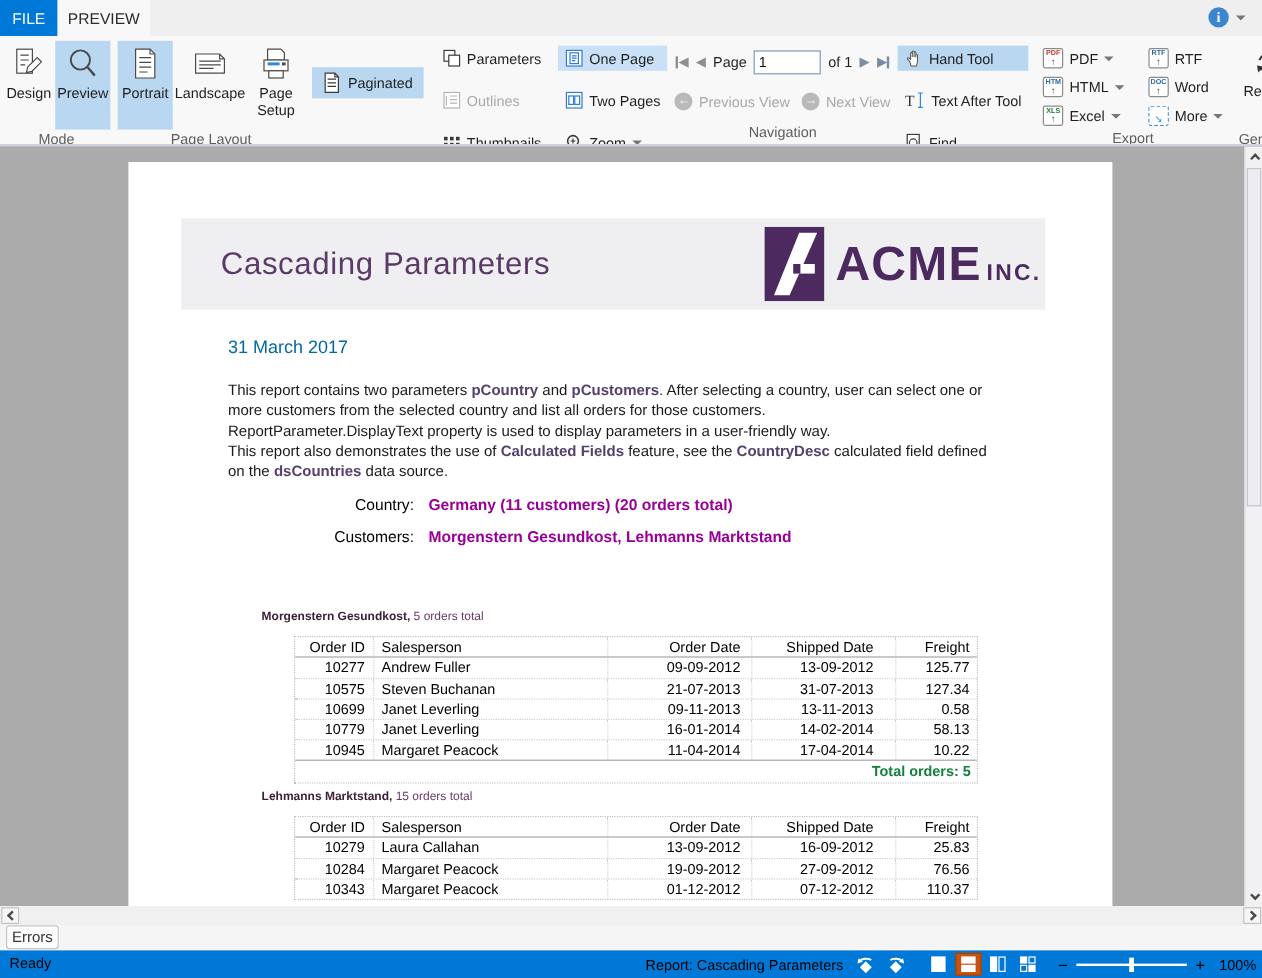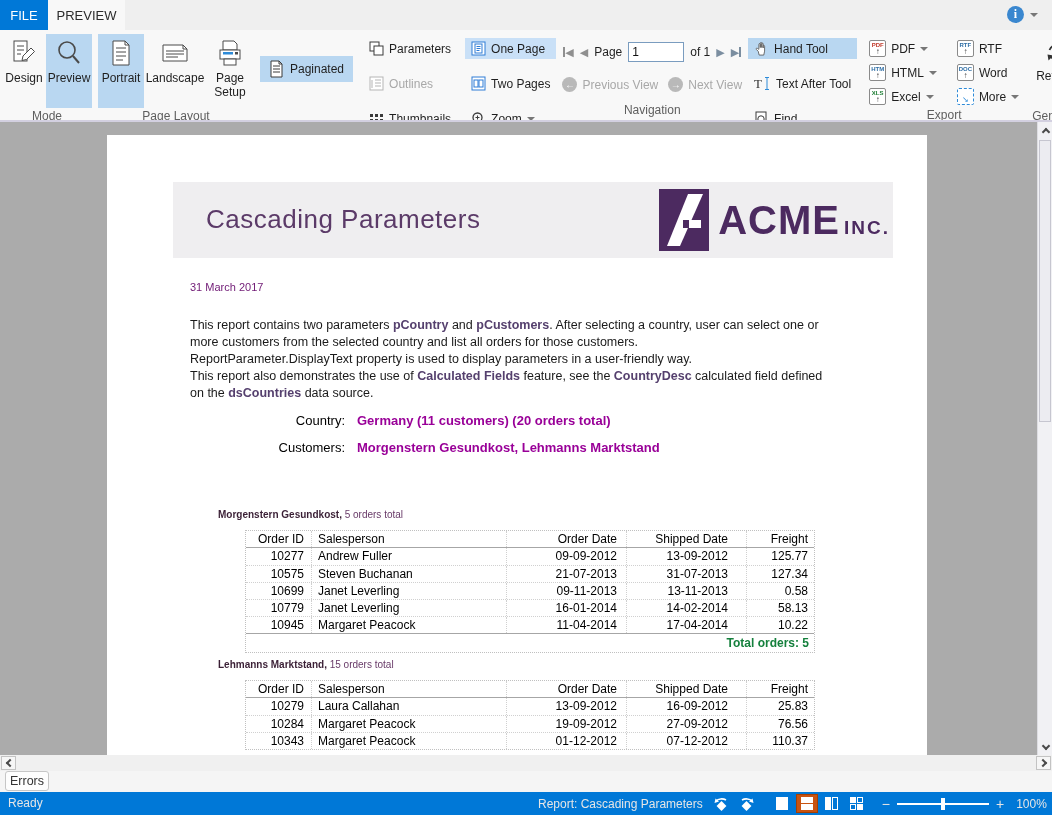--- a/index.html
+++ b/index.html
@@ -41,28 +41,28 @@
 
   .ficon { width:17px; height:17px; border:1px solid #8a8a8a; border-radius:2px; background:#fff; position:relative; display:flex; flex-direction:column; align-items:center; justify-content:space-between; padding:1px 0; }
   .ficon .ftxt { font-size:6px; font-weight:bold; line-height:6px; }
   .ficon .farr { font-size:8px; line-height:7px; color:#444; }
   .exp-col { display:flex; flex-direction:column; gap:3px; padding-top:4px; }
 
   
   .viewport { position:absolute; left:0; top:120px; width:1052px; height:635px; background:#ababab; border-top:2px solid #d3d0e0; overflow:hidden; }
   .page { position:absolute; left:107px; top:13px; width:820px; height:620px; background:#fff; overflow:hidden; }
 
-  .band { position:absolute; left:66px; top:47px; width:720px; height:76px; background:#efeef0; }
+  .band { position:absolute; left:44px; top:47px; width:720px; height:76px; background:#efeef0; }
   .rtitle { position:absolute; left:33px; top:22px; font-size:26px; color:#5b3a68; letter-spacing:0.5px; }
   .logo { position:absolute; right:3px; top:7px; height:62px; display:flex; align-items:center; }
   .logo-text { display:flex; align-items:baseline; margin-left:9px; color:#4c2a60; }
   .logo-acme { font-size:40px; font-weight:bold; letter-spacing:1px; }
   .logo-inc { font-size:19px; font-weight:bold; letter-spacing:2px; margin-left:4px; }
 
-  .rdate { position:absolute; left:83px; top:146px; font-size:11px; color:#701a75; }
+  .rdate { position:absolute; left:83px; top:146px; font-size:15px; color:#0369a1; }
   .rpara { position:absolute; left:83px; top:182px; width:638px; font-size:12.5px; line-height:17px; color:#1a1a1a; }
   .bpurple { font-weight:bold; color:#55406e; }
 
   .prow { position:absolute; left:83px; display:flex; font-size:13px; }
   .plabel { width:155px; text-align:right; color:#000; }
   .pvalue { margin-left:12px; font-weight:bold; color:#990098; }
 
   .sechead { position:absolute; left:111px; font-size:10px; }
   .secname { font-weight:bold; color:#3a1f35; }
   .secorders { color:#683a68; }
@@ -91,21 +91,21 @@
   .chev.right { transform:rotate(-135deg); margin-right:2px; }
 
   .hscroll { position:absolute; left:0; top:755px; width:1052px; height:16px; background:#f0f0f0; }
   .hbtn { position:absolute; top:1px; width:15px; height:14px; background:#f6f6f6; border:1px solid #c3c3c3; display:flex; align-items:center; justify-content:center; }
 
   
   .errrow { position:absolute; left:0; top:771px; width:1052px; height:21px; background:#f5f5f5; }
   .errbtn { position:absolute; left:5px; top:0px; width:44px; height:20px; background:#fdfdfd; border:1px solid #c6c6c6; border-radius:3px; font-size:12.5px; color:#333; display:flex; align-items:center; justify-content:center; }
 
   
-  .statusbar { position:absolute; left:0; top:792px; width:1052px; height:23px; background:#0078d7; color:#e5e5e5; font-size:12px; }
+  .statusbar { position:absolute; left:0; top:792px; width:1052px; height:23px; background:#0078d7; color:#000000; font-size:12px; }
   .sb-ready { position:absolute; left:8px; top:4px; }
   .sb-right { position:absolute; left:538px; right:8px; top:0; height:23px; display:flex; align-items:center; gap:8px; }
   .sb-report { white-space:nowrap; }
   .vmode { width:22px; height:19px; display:flex; align-items:center; justify-content:center; border:1px solid transparent; }
   .vmode.active { background:#c85311; border-color:#a34006; }
   .vm-glyph { display:grid; gap:1px; }
   .vm-rect { background:#fff; }
   .vm-rect.o { background:transparent; border:1px solid #fff; }
   .slider { display:flex; align-items:center; gap:7px; margin-left:6px; }
   .sl-sign { font-size:14px; line-height:1; }

